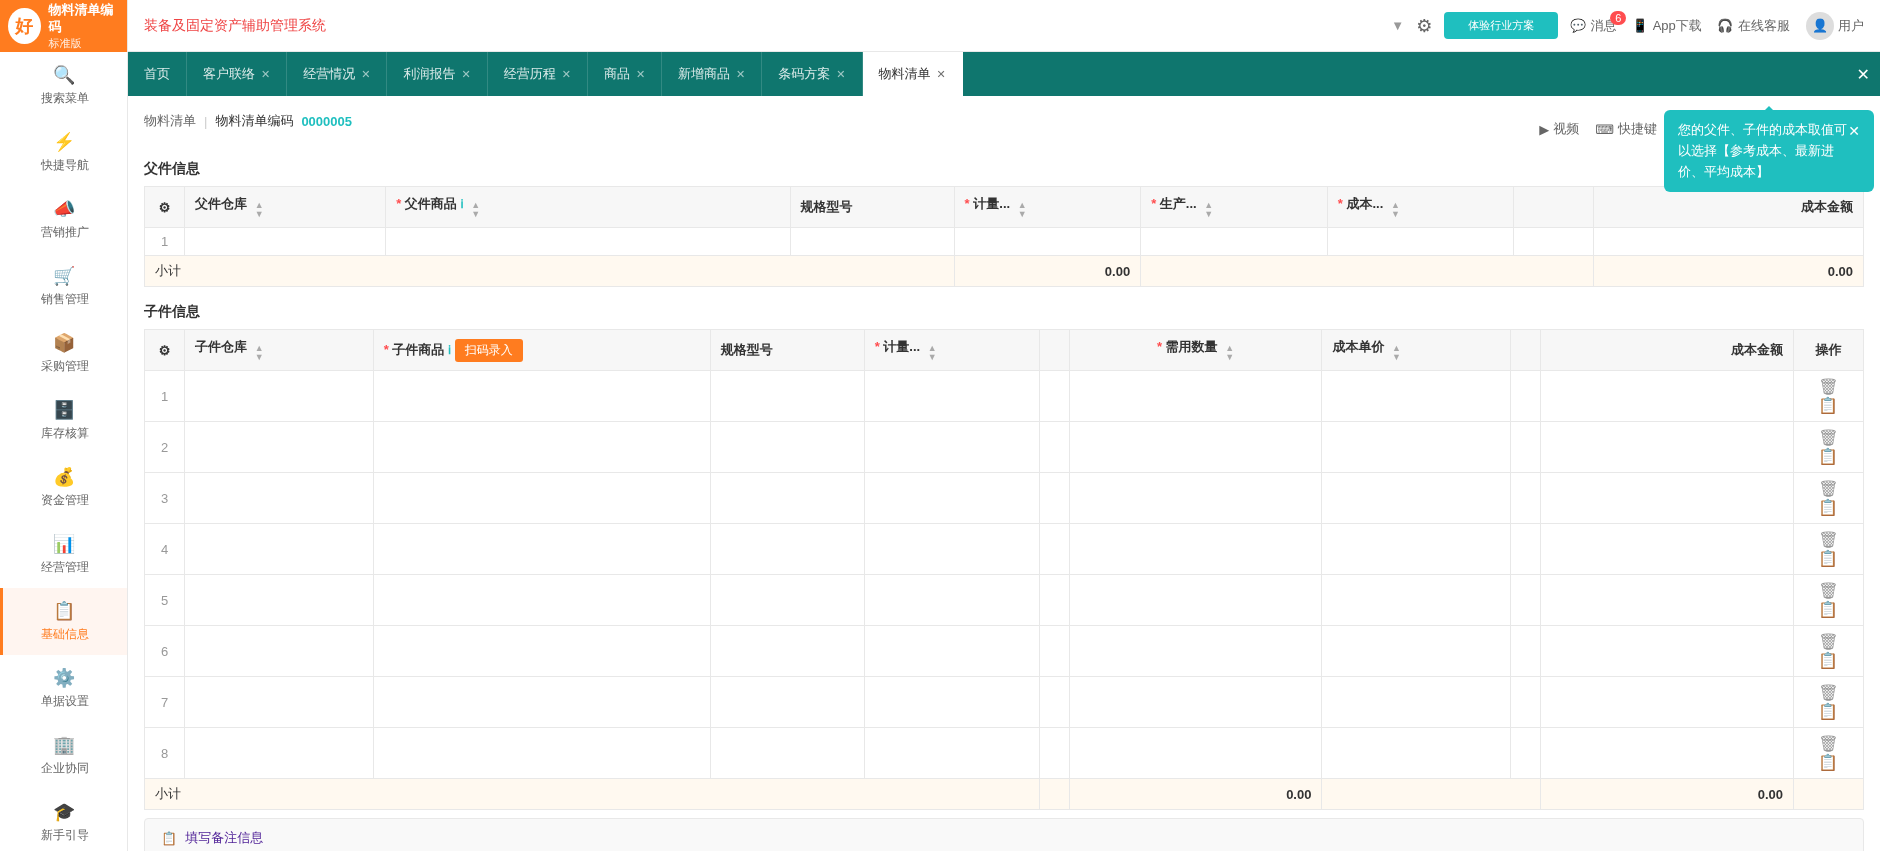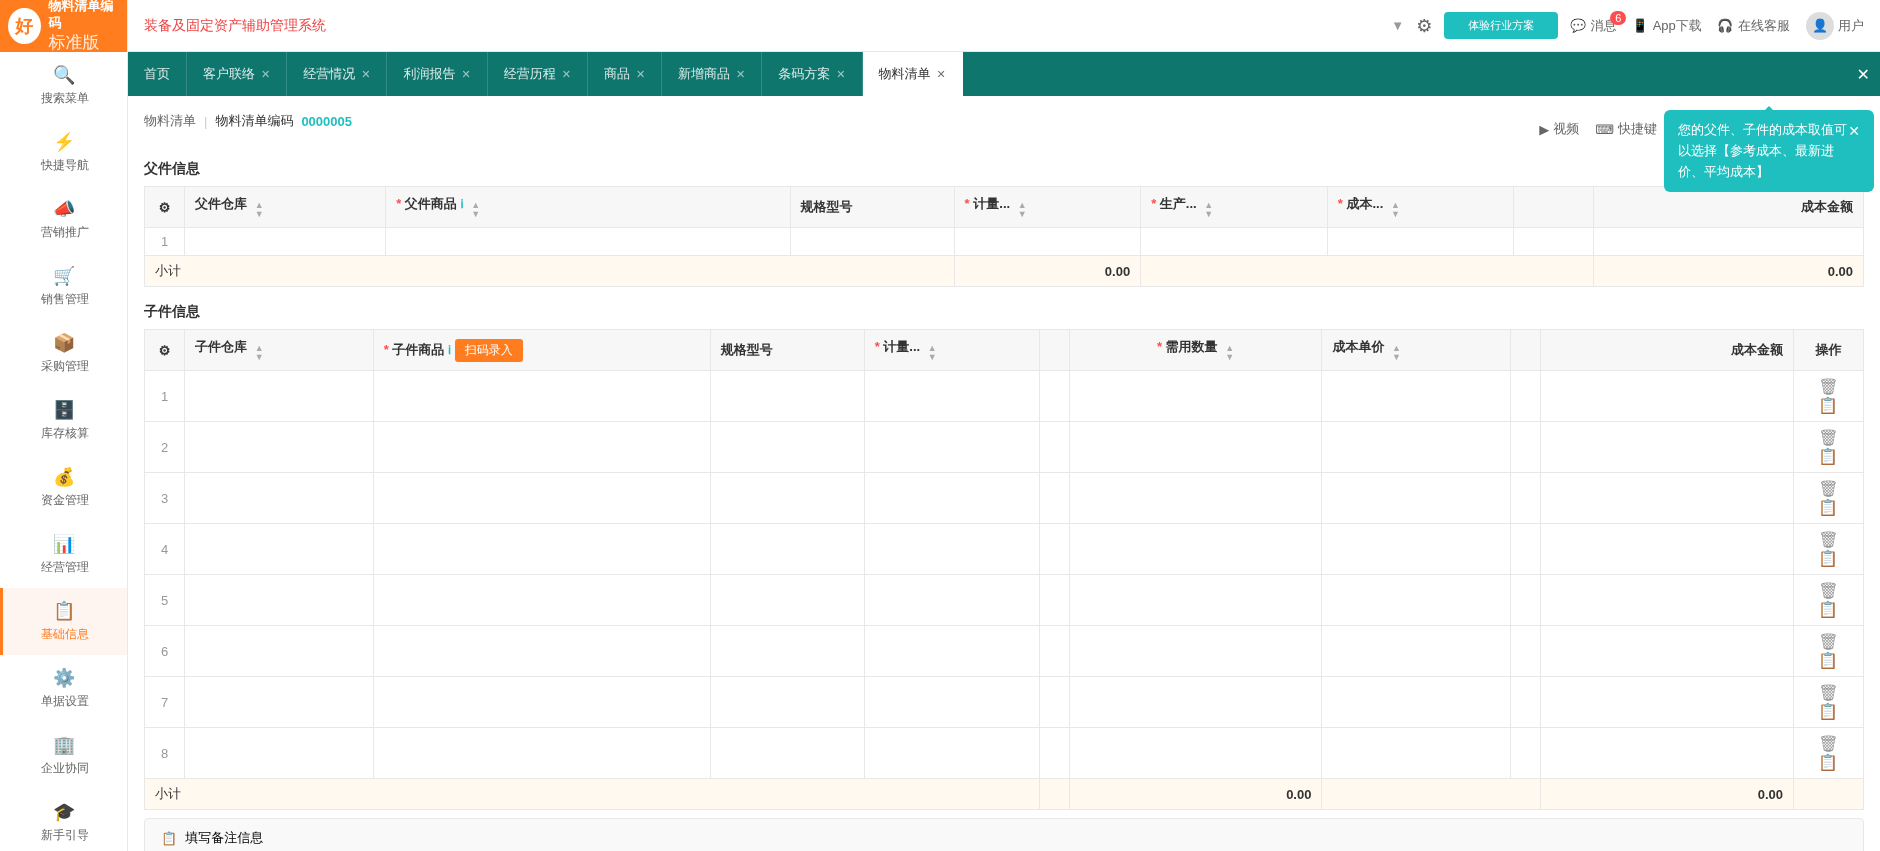--- a/index.html
+++ b/index.html
@@ -78,21 +78,21 @@
     th .sort-arrows { display: inline-flex; flex-direction: column; margin-left: 4px; font-size: 9px; color: #aaa; line-height: 1; }
   </style>
 </head>
 <body>
 
 <div class="sidebar">
   <div class="sidebar-logo">
     <div class="sidebar-logo-icon">好</div>
     <div class="sidebar-logo-text">
       <div>物料清单编码</div>
-      <div style="font-size:17px;font-weight:normal;opacity:0.85;">标准版</div>
+      <div style="font-size:11px;font-weight:normal;opacity:0.85;">标准版</div>
     </div>
   </div>
   <div class="sidebar-nav">
 
     <div class="sidebar-item">
       <span class="icon">🔍</span>
       <span>搜索菜单</span>
     </div>
     <div class="sidebar-item">
       <span class="icon">⚡</span>
@@ -507,18 +507,18 @@
             <td style="text-align:right; font-weight:bold;">
               <span>0.00</span>
             </td>
             <td></td>
           </tr>
         </tbody>
       </table>
 
       <div class="bottom-area" style="margin-top:8px; background:#f9f9f9; border:1px solid #e8e8e8; border-radius:4px; padding:10px 16px;">
         <span>📋</span>
-        <span style="color:#000000;">填写备注信息</span>
+        <span style="color:#4c1d95;">填写备注信息</span>
       </div>
 
     </div>
   </div>
 </div>
 
 </body></html>

